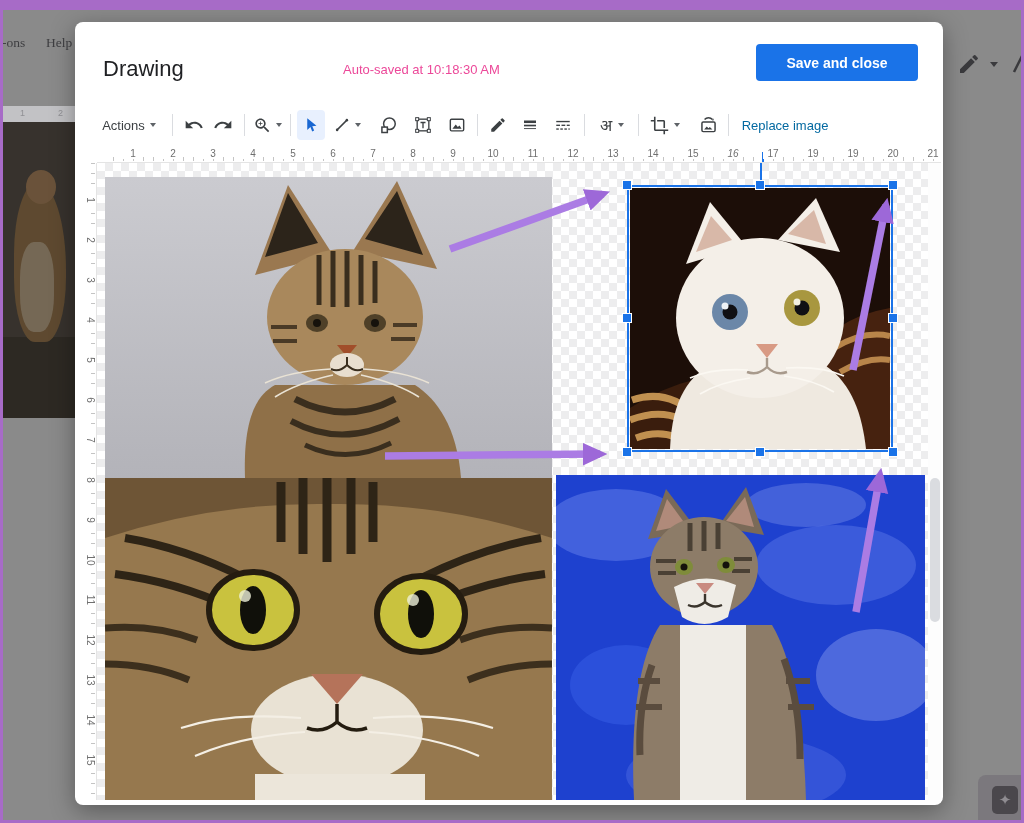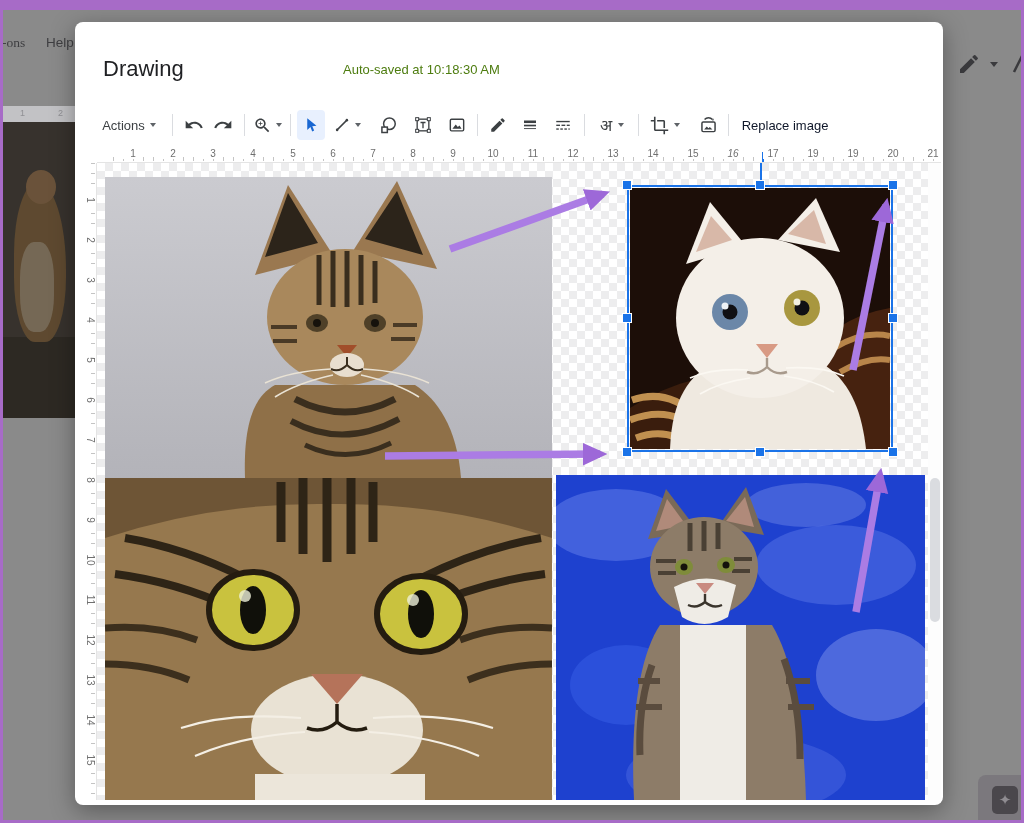--- a/index.html
+++ b/index.html
@@ -23,32 +23,32 @@
   .bg-photo .blob2 { position:absolute; left:26px; top:48px; width:30px; height:34px; border-radius:50%; background:#7d6144; }
   .bg-photo .blob3 { position:absolute; left:20px; top:120px; width:34px; height:90px; border-radius:40%; background:#8a7a64; }
   .bg-photo .ground { position:absolute; left:0; top:215px; width:75px; height:81px; background:#353029; }
   .bg-pencil { position:absolute; top:48px; }
   .bg-sparkle-panel { position:absolute; right:0; bottom:0; width:46px; height:48px; background:#7b787d; border-top-left-radius:8px; }
   .bg-sparkle-btn { position:absolute; right:6px; bottom:9px; width:26px; height:28px; background:#4a474c; border-radius:5px; color:#8f8c91; font-size:15px; text-align:center; line-height:28px; }
 
   
   .dialog { position:absolute; left:75px; top:22px; width:868px; height:783px; background:#fff; border-radius:8px; box-shadow:0 6px 24px rgba(0,0,0,.35); z-index:10; }
   .dlg-title { position:absolute; left:28px; top:34px; font-size:22px; color:#202124; }
-  .dlg-autosave { position:absolute; left:268px; top:40px; font-size:13px; color:#4d7c0f; }
+  .dlg-autosave { position:absolute; left:268px; top:40px; font-size:13px; color:#ec4899; }
   .save-btn { position:absolute; left:681px; top:22px; width:162px; height:37px; background:var(--accent-blue,#1a73e8); border:none; border-radius:4px; color:#fff; font-size:14px; font-weight:bold; font-family:"Liberation Sans",sans-serif; cursor:pointer; }
 
   
   .toolbar { position:absolute; left:0; top:86px; width:992px; height:38px; }
   .tbtn { position:absolute; top:2px; height:30px; display:flex; align-items:center; justify-content:center; border-radius:4px; cursor:pointer; }
   .tbtn svg { display:block; }
   .tsep { position:absolute; top:6px; width:1px; height:22px; background:#dadce0; }
   .actions-btn { left:22px; width:64px; color:#3c4043; font-size:13px; gap:5px; }
   .caret { width:0; height:0; border-left:3.5px solid transparent; border-right:3.5px solid transparent; border-top:4px solid #5f6368; display:inline-block; }
   .tbtn.sel { background:var(--select-tool-bg,#e8f0fe); }
-  .replace-btn { left:660px; width:100px; color:#0f172a; font-size:13px; }
+  .replace-btn { left:660px; width:100px; color:#0369a1; font-size:13px; }
 
   
   .hruler { position:absolute; left:22px; top:124px; width:844px; height:17px; background:#fff; border-bottom:1px solid #e4e4e4; overflow:hidden; }
   .hruler .ticks { position:absolute; left:16px; right:0; bottom:1px; height:4px;
      background:repeating-linear-gradient(to right,#c4c4c4 0 1px,transparent 1px 10px); }
   .hruler .num { position:absolute; top:2px; width:20px; margin-left:-10px; text-align:center; font-size:10px; color:#6f6f6f; background:#fff; }
   .rot-ruler-line { position:absolute; left:665px; top:6px; width:2px; height:11px; background:var(--selection-blue,#1a73e8); }
   .vruler { position:absolute; left:7px; top:141px; width:15px; height:637px; background:#fff; border-right:1px solid #e4e4e4; overflow:hidden; }
   .vruler .ticks { position:absolute; top:0; bottom:0; right:1px; width:4px;
      background:repeating-linear-gradient(to bottom,#c4c4c4 0 1px,transparent 1px 10px); }
@@ -79,21 +79,21 @@
 </style>
 </head>
 <body>
 
 <div class="frame top"></div>
 <div class="frame left"></div>
 <div class="frame right"></div>
 <div class="frame bottom"></div>
 
 <div class="bg-menu" style="left:2px; top:35px;font-family:Liberation Serif, serif;">-ons</div>
-<div class="bg-menu" style="left:46px; top:35px;">Help</div>
+<div class="bg-menu" style="left:46px; top:35px;font-family:Liberation Serif, serif;">Help</div>
 <div class="bg-font" style="left:2px; top:74px;">rial</div>
 
 <div class="bg-docs-ruler">
   <span style="left:20px;">1</span>
   <span style="left:58px;">2</span>
 </div>
 
 <div class="bg-photo">
   <div class="ground"></div>
   <div class="blob1"></div>
@@ -108,20 +108,21 @@
 </svg>
 
 <div class="bg-sparkle-panel">
   <div class="bg-sparkle-btn">✦</div>
 </div>
 
 <div class="dialog">
 
   <div class="dlg-title">Drawing</div>
   <div class="dlg-autosave">Auto-saved at 10:18:30 AM</div>
+  <button class="save-btn">Save and close</button>
 
   <div class="toolbar">
     <div class="tbtn actions-btn">
       <span>Actions</span>
       <span class="caret"></span>
     </div>
     <div class="tsep" style="left:97px;"></div>
 
     <div class="tbtn" style="left:106px; width:26px;">
       <svg width="20" height="20" viewBox="0 0 24 24">

